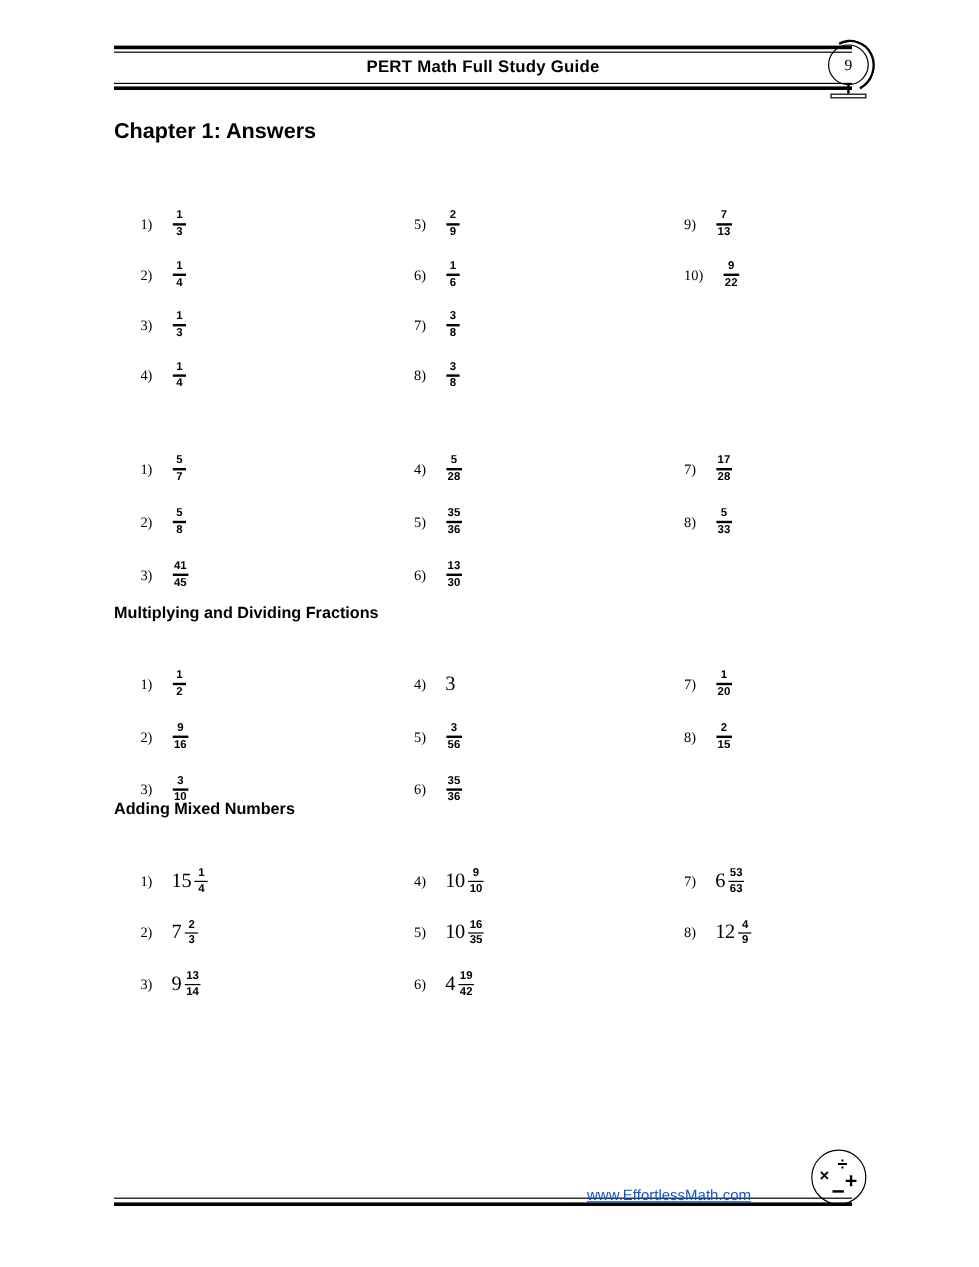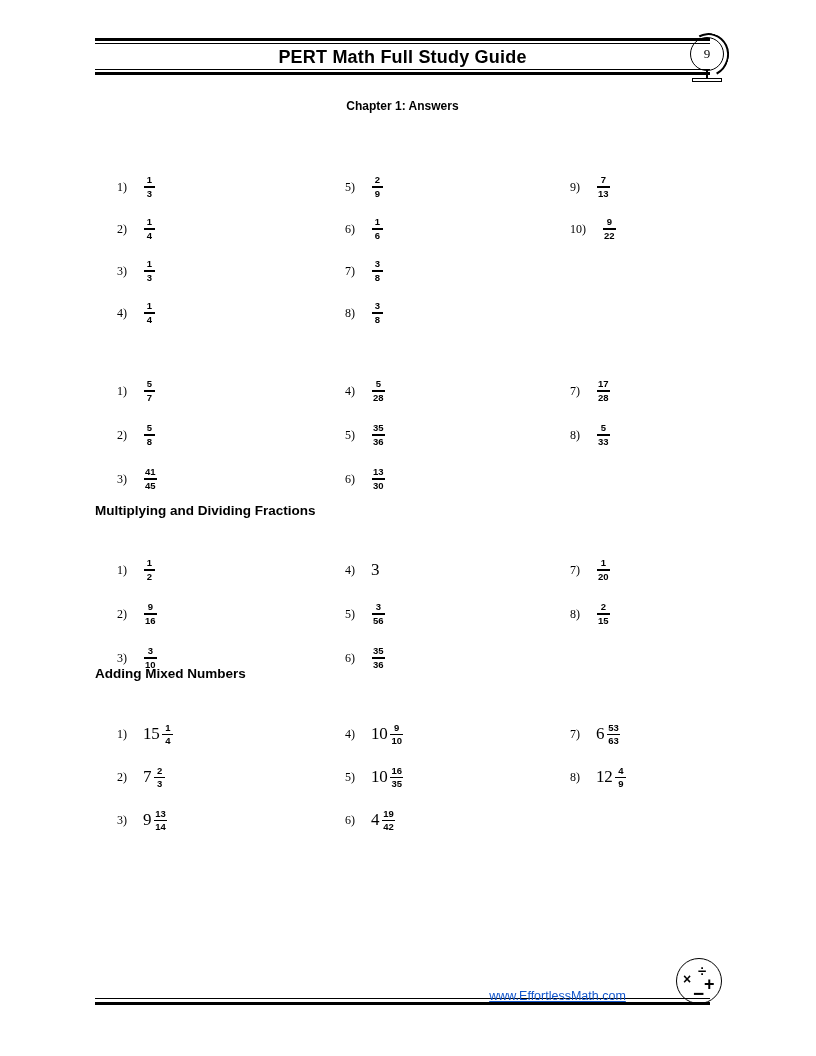--- a/index.html
+++ b/index.html
@@ -42,21 +42,21 @@
   #hdr-rule-top-thin  { top: 5px; }
   #hdr-rule-bot-thin  { top: 31px; }
   #hdr-rule-bot-thick { top: 34px; }
 
   #header-title {
     position: absolute;
     left: 0;
     top: 9px;
     width: 100%;
     text-align: center;
-    font-size: 18px;
+    font-size: 14px;
     font-weight: bold;
     letter-spacing: 0.2px;
   }
 
   
   #page-badge {
     position: absolute;
     left: 686px;
     top: 33px;
     width: 46px;
@@ -113,22 +113,22 @@
     border: 1.4px solid #000;
     box-sizing: border-box;
   }
 
   
   #page-title {
     position: absolute;
     left: 95px;
     top: 99px;
     width: 615px;
-    text-align: center;
-    font-size: 12px;
+    text-align: left;
+    font-size: 18px;
     font-weight: bold;
   }
 
   
   .section {
     position: absolute;
     left: 95px;
     width: 640px;
   }
   .section-title {

